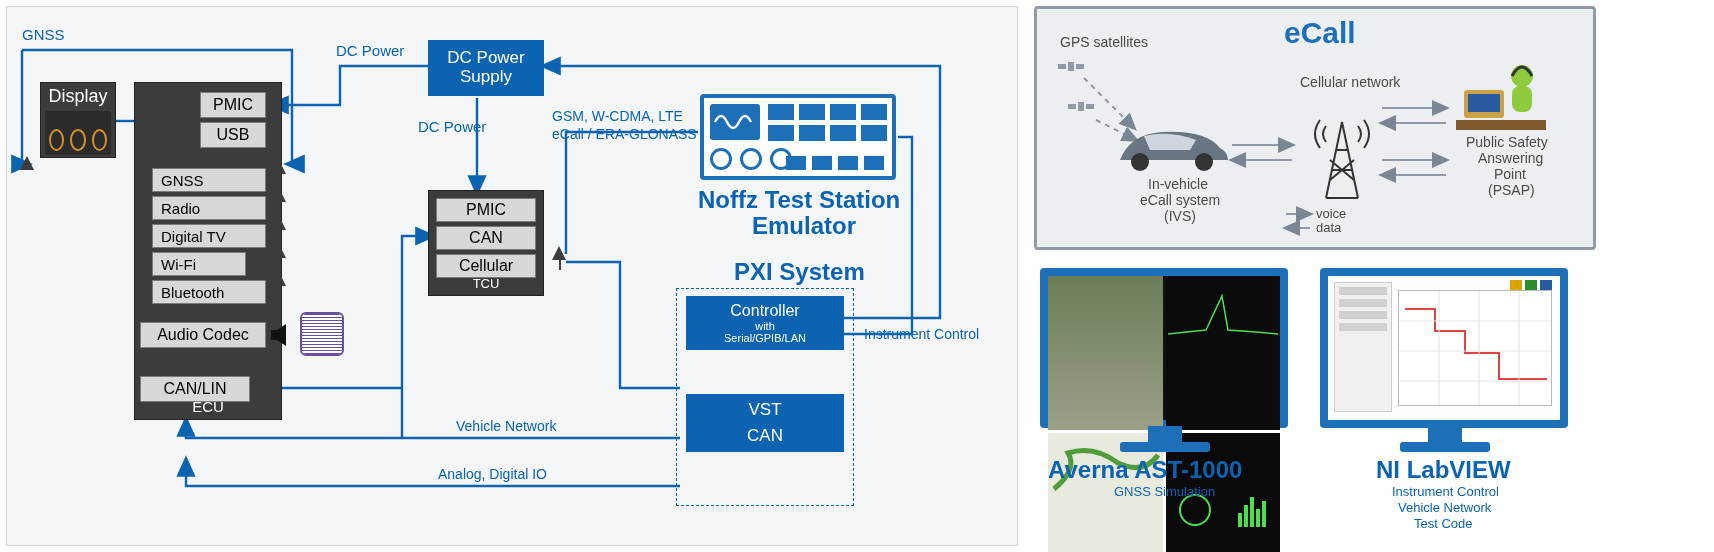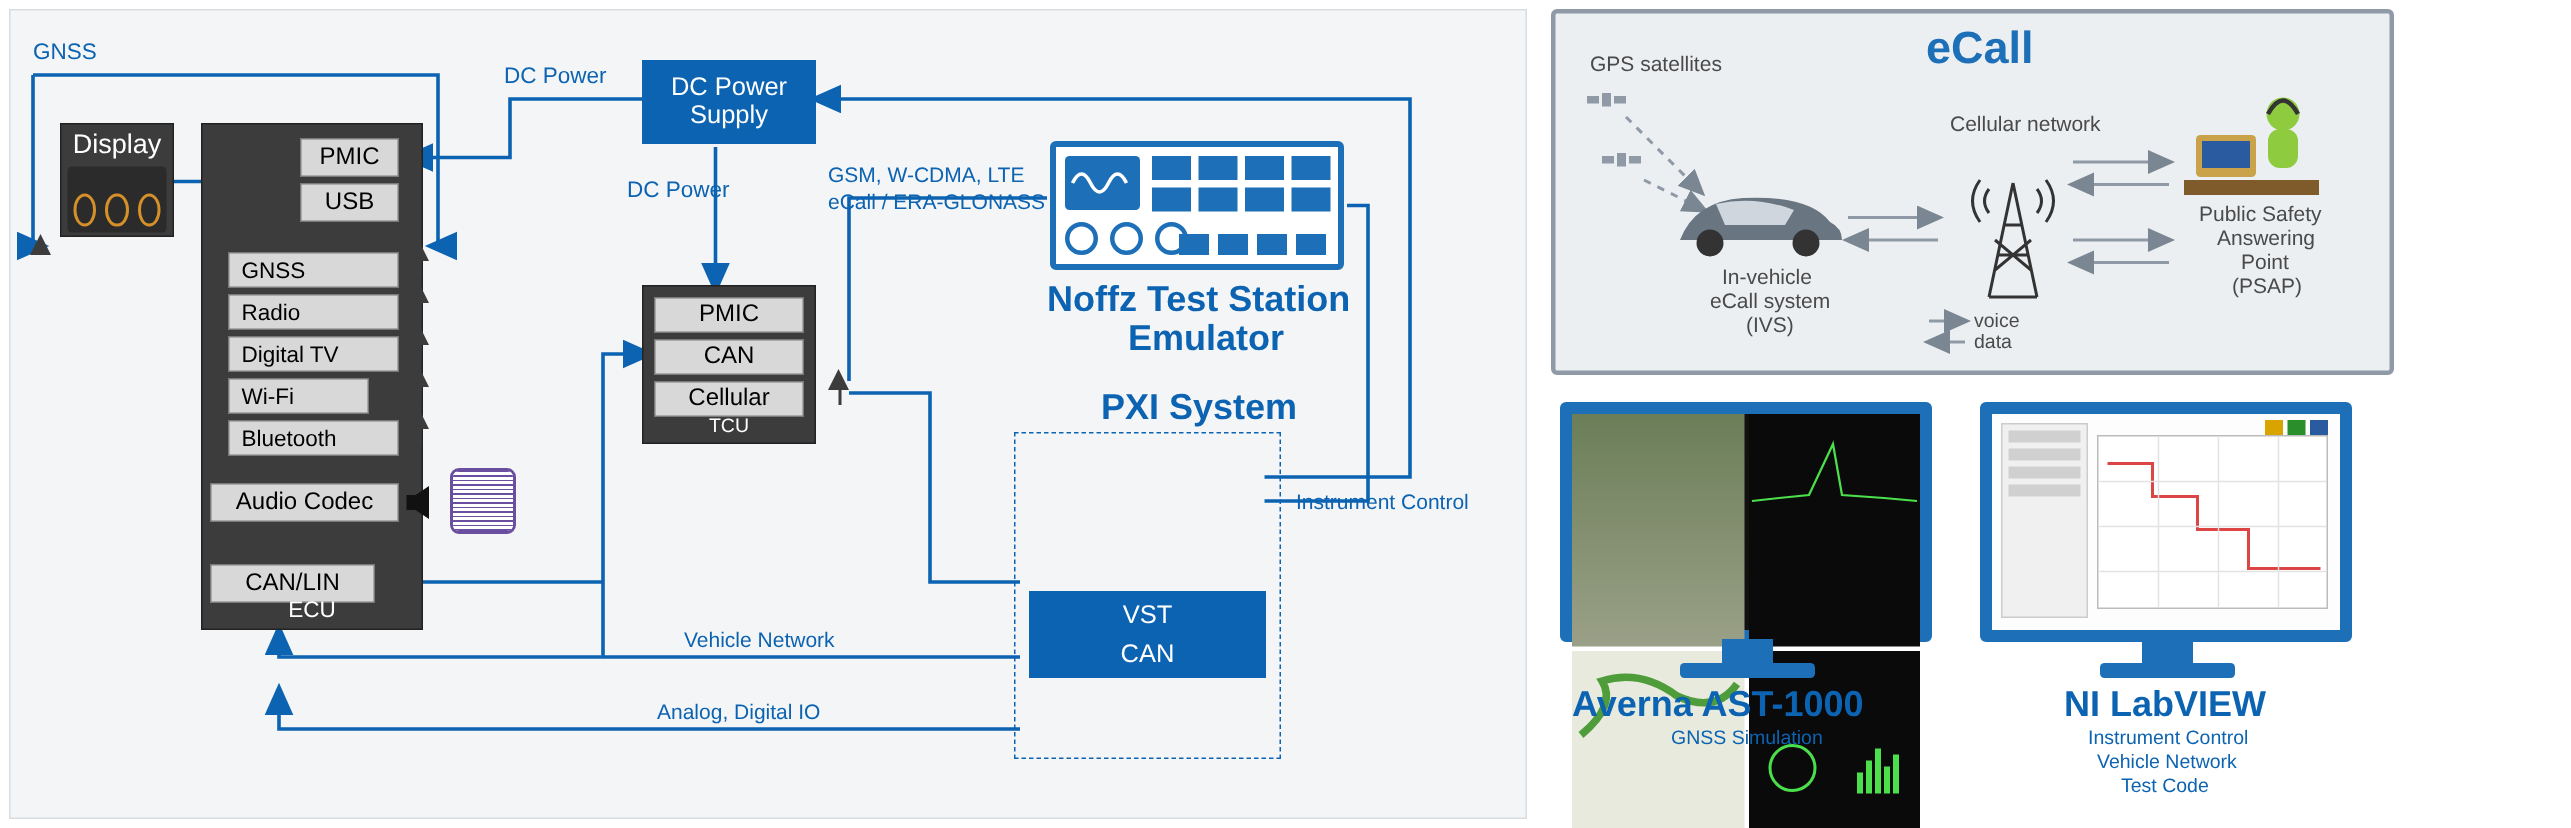--- a/index.html
+++ b/index.html
@@ -185,20 +185,25 @@
     <div style="width:20px;height:14px;background:#1d6fb8"></div>
   </div>
 </div>
 <span class="lbl lbl-lg" style="left:698px;top:186px;">Noffz Test Station</span>
 <span class="lbl lbl-lg" style="left:752px;top:212px;">Emulator</span>
 <span class="lbl" style="left:552px;top:108px;font-size:14px;">GSM, W-CDMA, LTE</span>
 <span class="lbl" style="left:552px;top:126px;font-size:14px;">eCall / ERA-GLONASS</span>
 
 <span class="lbl lbl-lg" style="left:698px;top:258px;margin-left:36px;">PXI System</span>
 <div class="box dashed" style="left:676px;top:288px;width:178px;height:218px;"></div>
+<div class="box blue-block small" style="left:686px;top:296px;width:158px;height:54px;flex-direction:column;">
+  <span style="font-size:16px;">Controller</span>
+  <span class="ctrl-sub">with</span>
+  <span class="ctrl-sub">Serial/GPIB/LAN</span>
+</div>
 <div class="box blue-block" style="left:686px;top:370px;width:158px;height:32px;margin-top:24px;">VST</div>
 <div class="box blue-block" style="left:686px;top:420px;width:158px;height:32px;">CAN</div>
 <span class="lbl" style="left:864px;top:326px;font-size:14px;">Instrument Control</span>
 
 <span class="lbl" style="left:456px;top:418px;font-size:14px;">Vehicle Network</span>
 <span class="lbl" style="left:438px;top:466px;font-size:14px;text-align:right;">Analog, Digital IO</span>
 
 <span class="lbl lbl-xl" style="left:1284px;top:16px;color:#1d6fb8;">eCall</span>
 <span class="box lbl-grey" style="left:1060px;top:34px;">GPS satellites</span>
 <span class="box lbl-grey" style="left:1300px;top:74px;">Cellular network</span>

